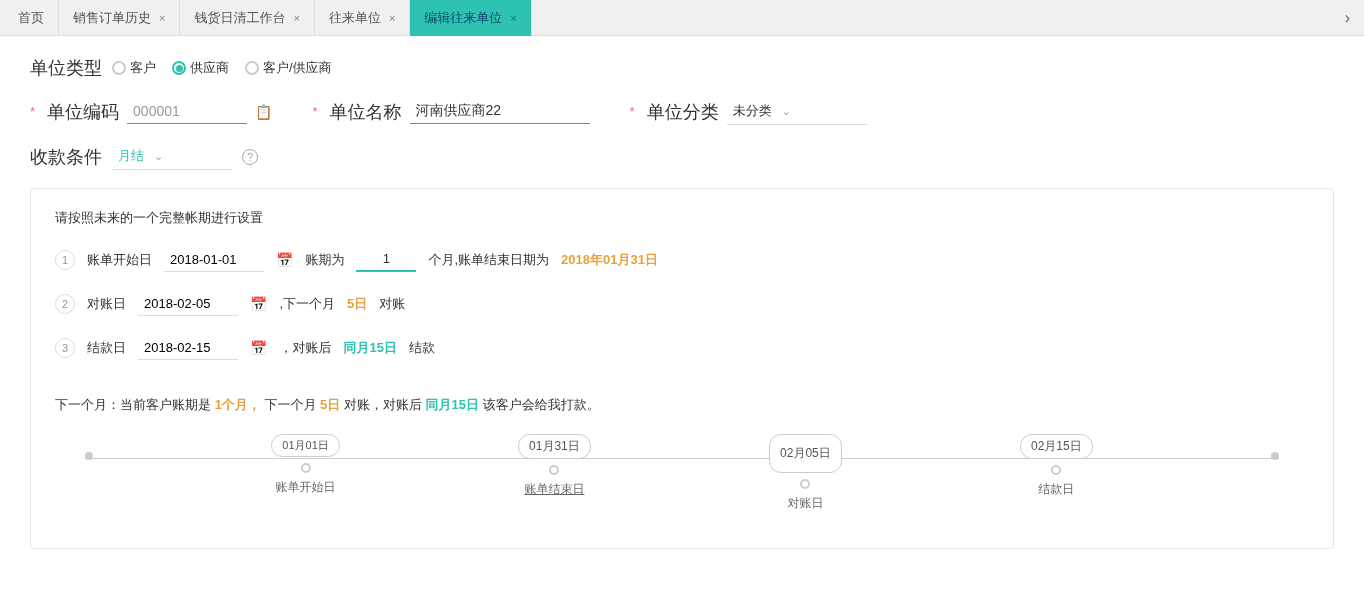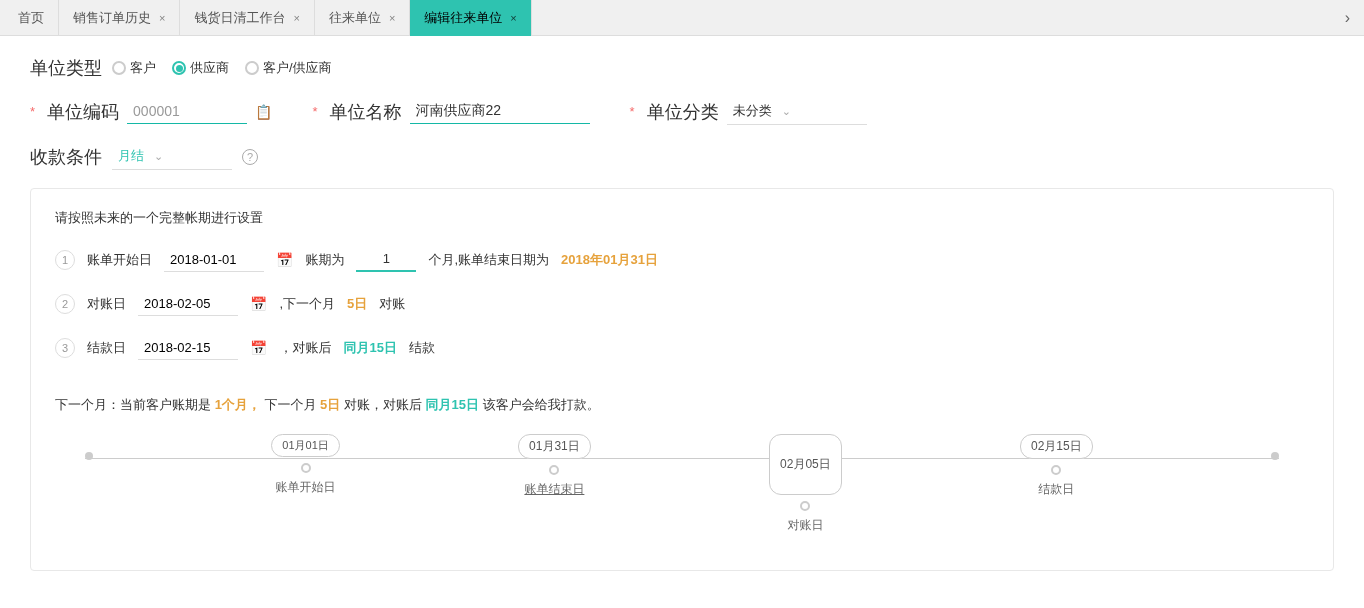--- a/index.html
+++ b/index.html
@@ -20,21 +20,21 @@
       padding: 0 14px;
       height: 36px;
       cursor: pointer;
       font-size: 13px;
       color: #555;
       white-space: nowrap;
       border-right: 1px solid #ddd;
     }
     .tab.active {
       background: #2ec3b0;
-      color: #000000;
+      color: #0c4a6e;
     }
     .tab .close-icon {
       margin-left: 8px;
       font-size: 11px;
       opacity: 0.7;
     }
     .tab-more {
       margin-left: auto;
       padding: 0 10px;
       font-size: 16px;
@@ -392,21 +392,21 @@
             <div style="font-size:12px;color:#666;">账单开始日</div>
           </div>
 
           <div style="display:flex;flex-direction:column;align-items:center;gap:6px;">
             <div style="border:1px solid #ccc;border-radius:12px;padding:3px 10px;font-size:12px;color:#555;background:#fff;">01月31日</div>
             <div style="width:10px;height:10px;border-radius:50%;background:#fff;border:2px solid #ccc;"></div>
             <div style="font-size:12px;color:#666;text-decoration:underline;">账单结束日</div>
           </div>
 
           <div style="display:flex;flex-direction:column;align-items:center;gap:6px;">
-            <div style="border:1px solid #ccc;border-radius:12px;padding:21px 10px;font-size:12px;color:#555;background:#fff;">02月05日</div>
+            <div style="border:1px solid #ccc;border-radius:12px;padding:10px 10px;font-size:12px;color:#555;background:#fff;">02月05日</div>
             <div style="width:10px;height:10px;border-radius:50%;background:#fff;border:2px solid #ccc;"></div>
             <div style="font-size:12px;color:#666;">对账日</div>
           </div>
 
           <div style="display:flex;flex-direction:column;align-items:center;gap:6px;">
             <div style="border:1px solid #ccc;border-radius:12px;padding:3px 10px;font-size:12px;color:#555;background:#fff;">02月15日</div>
             <div style="width:10px;height:10px;border-radius:50%;background:#fff;border:2px solid #ccc;"></div>
             <div style="font-size:12px;color:#666;">结款日</div>
           </div>
 

